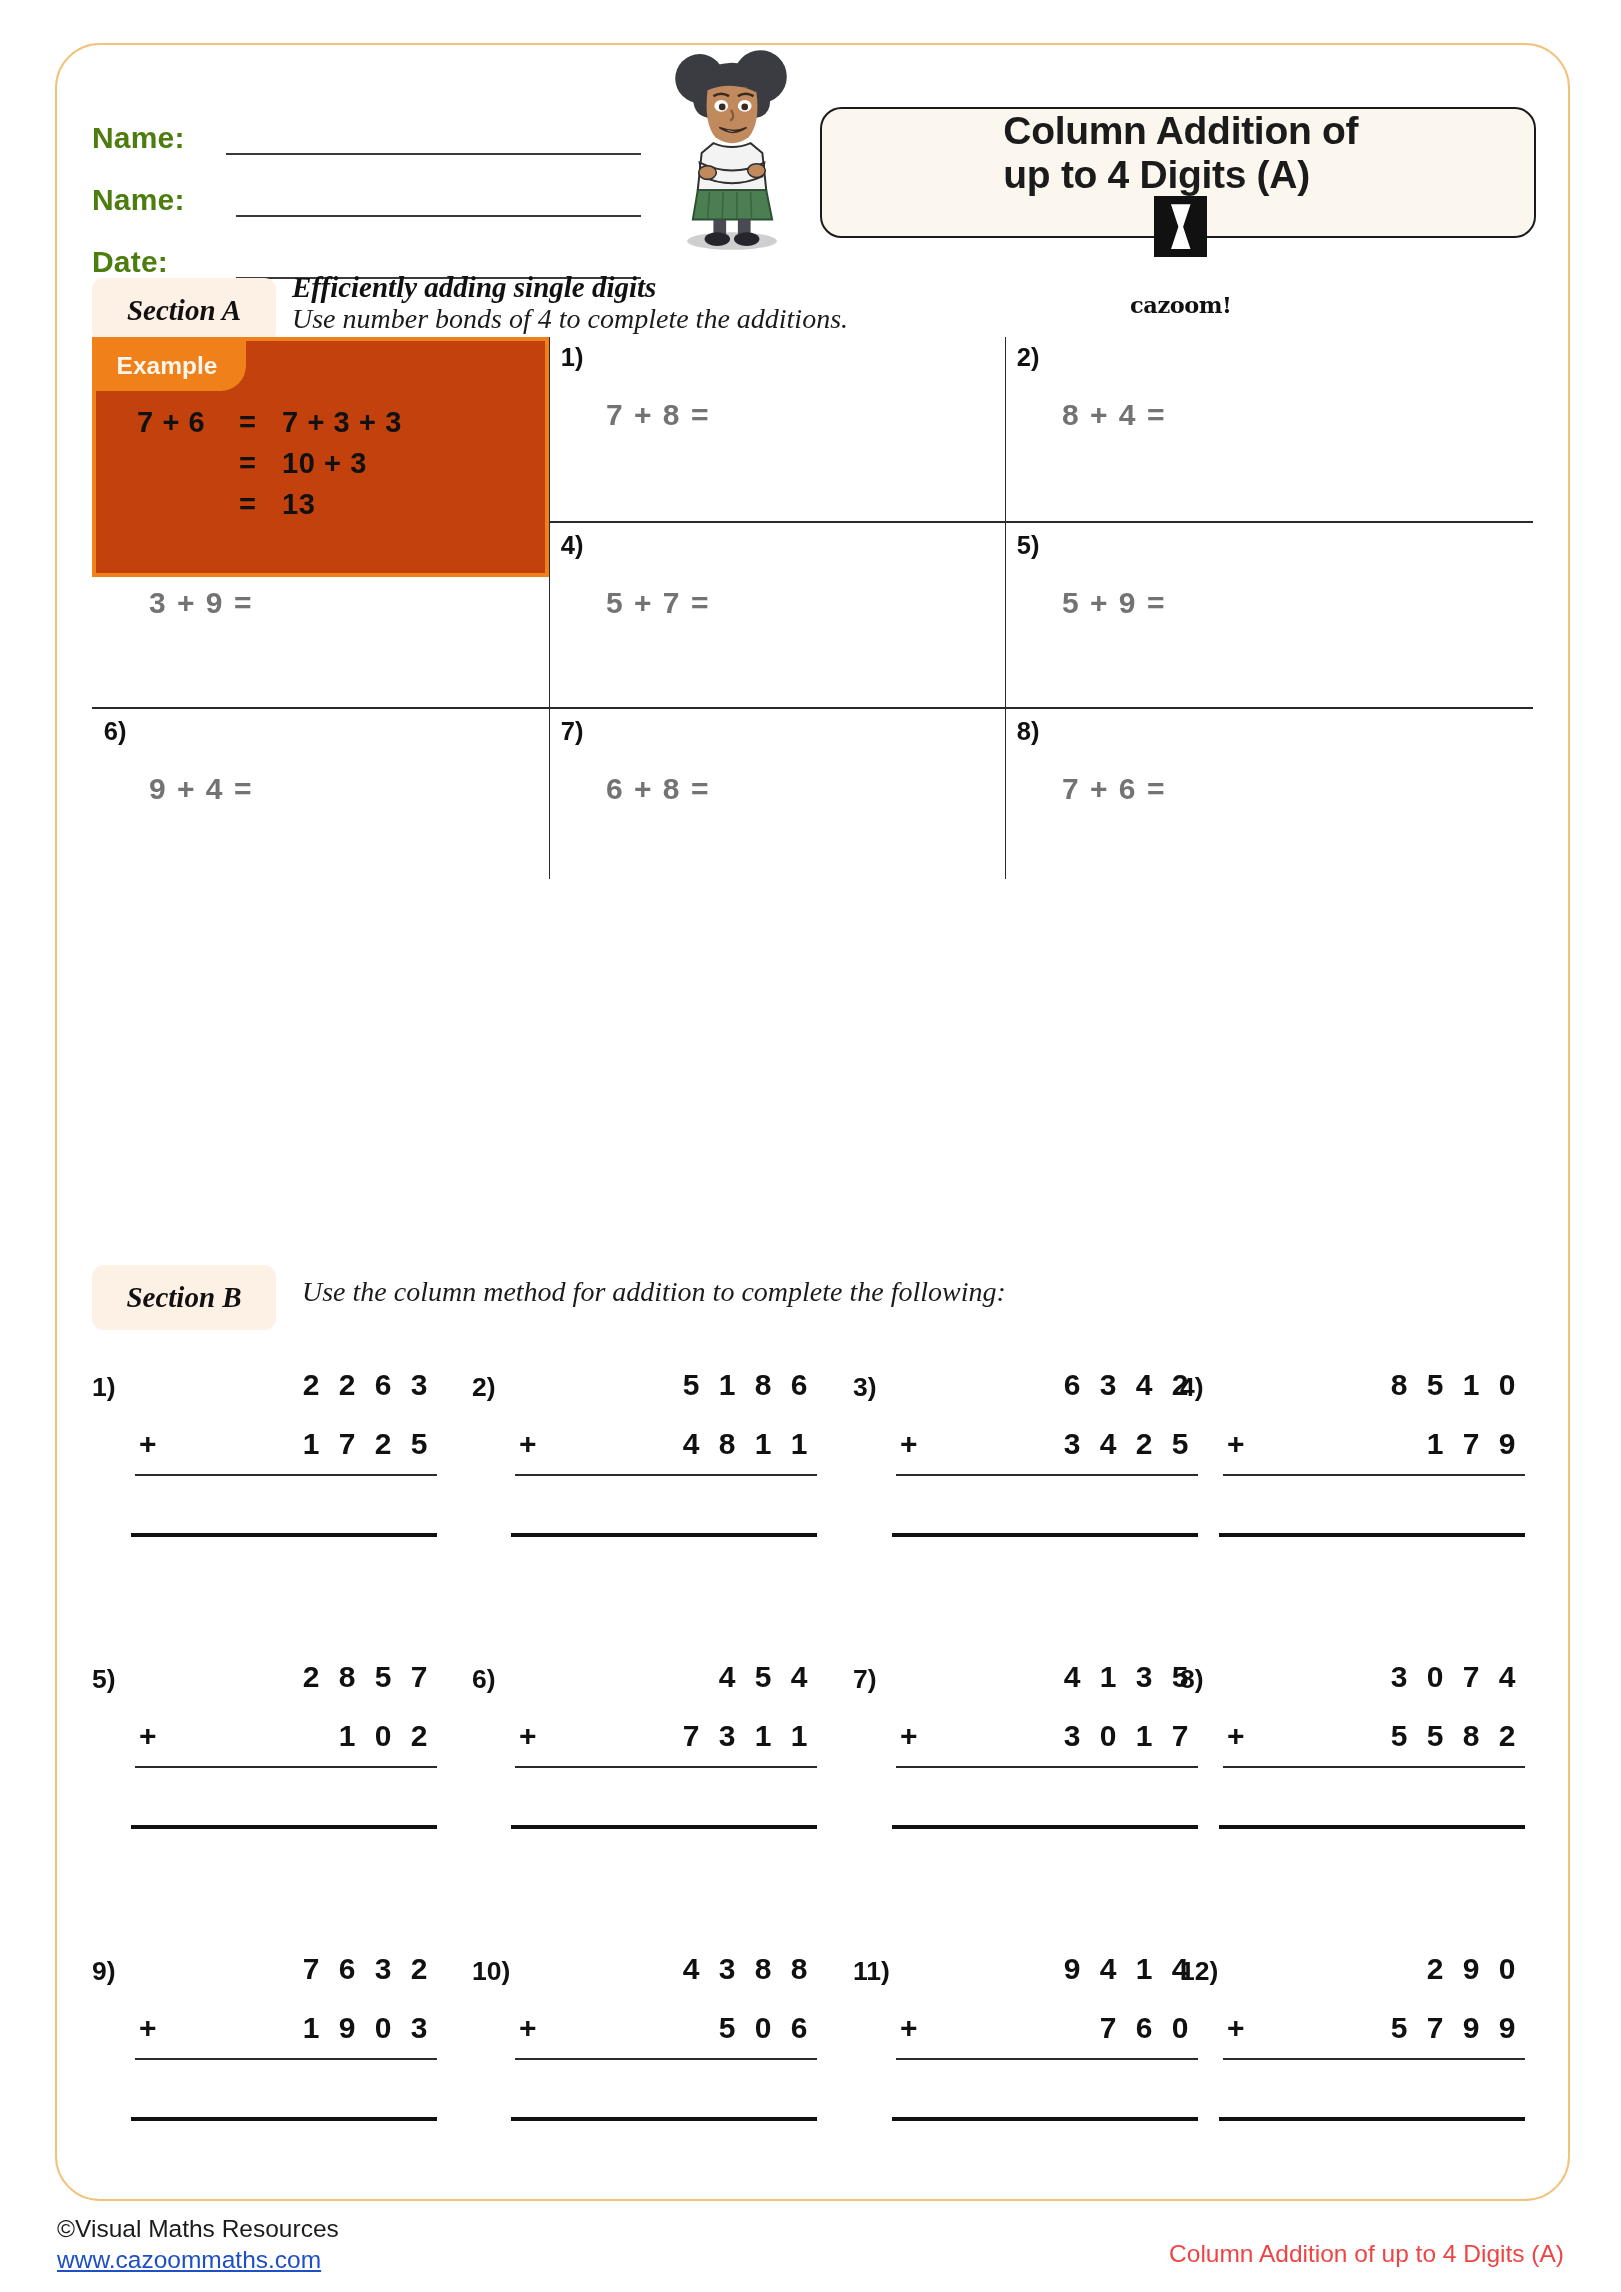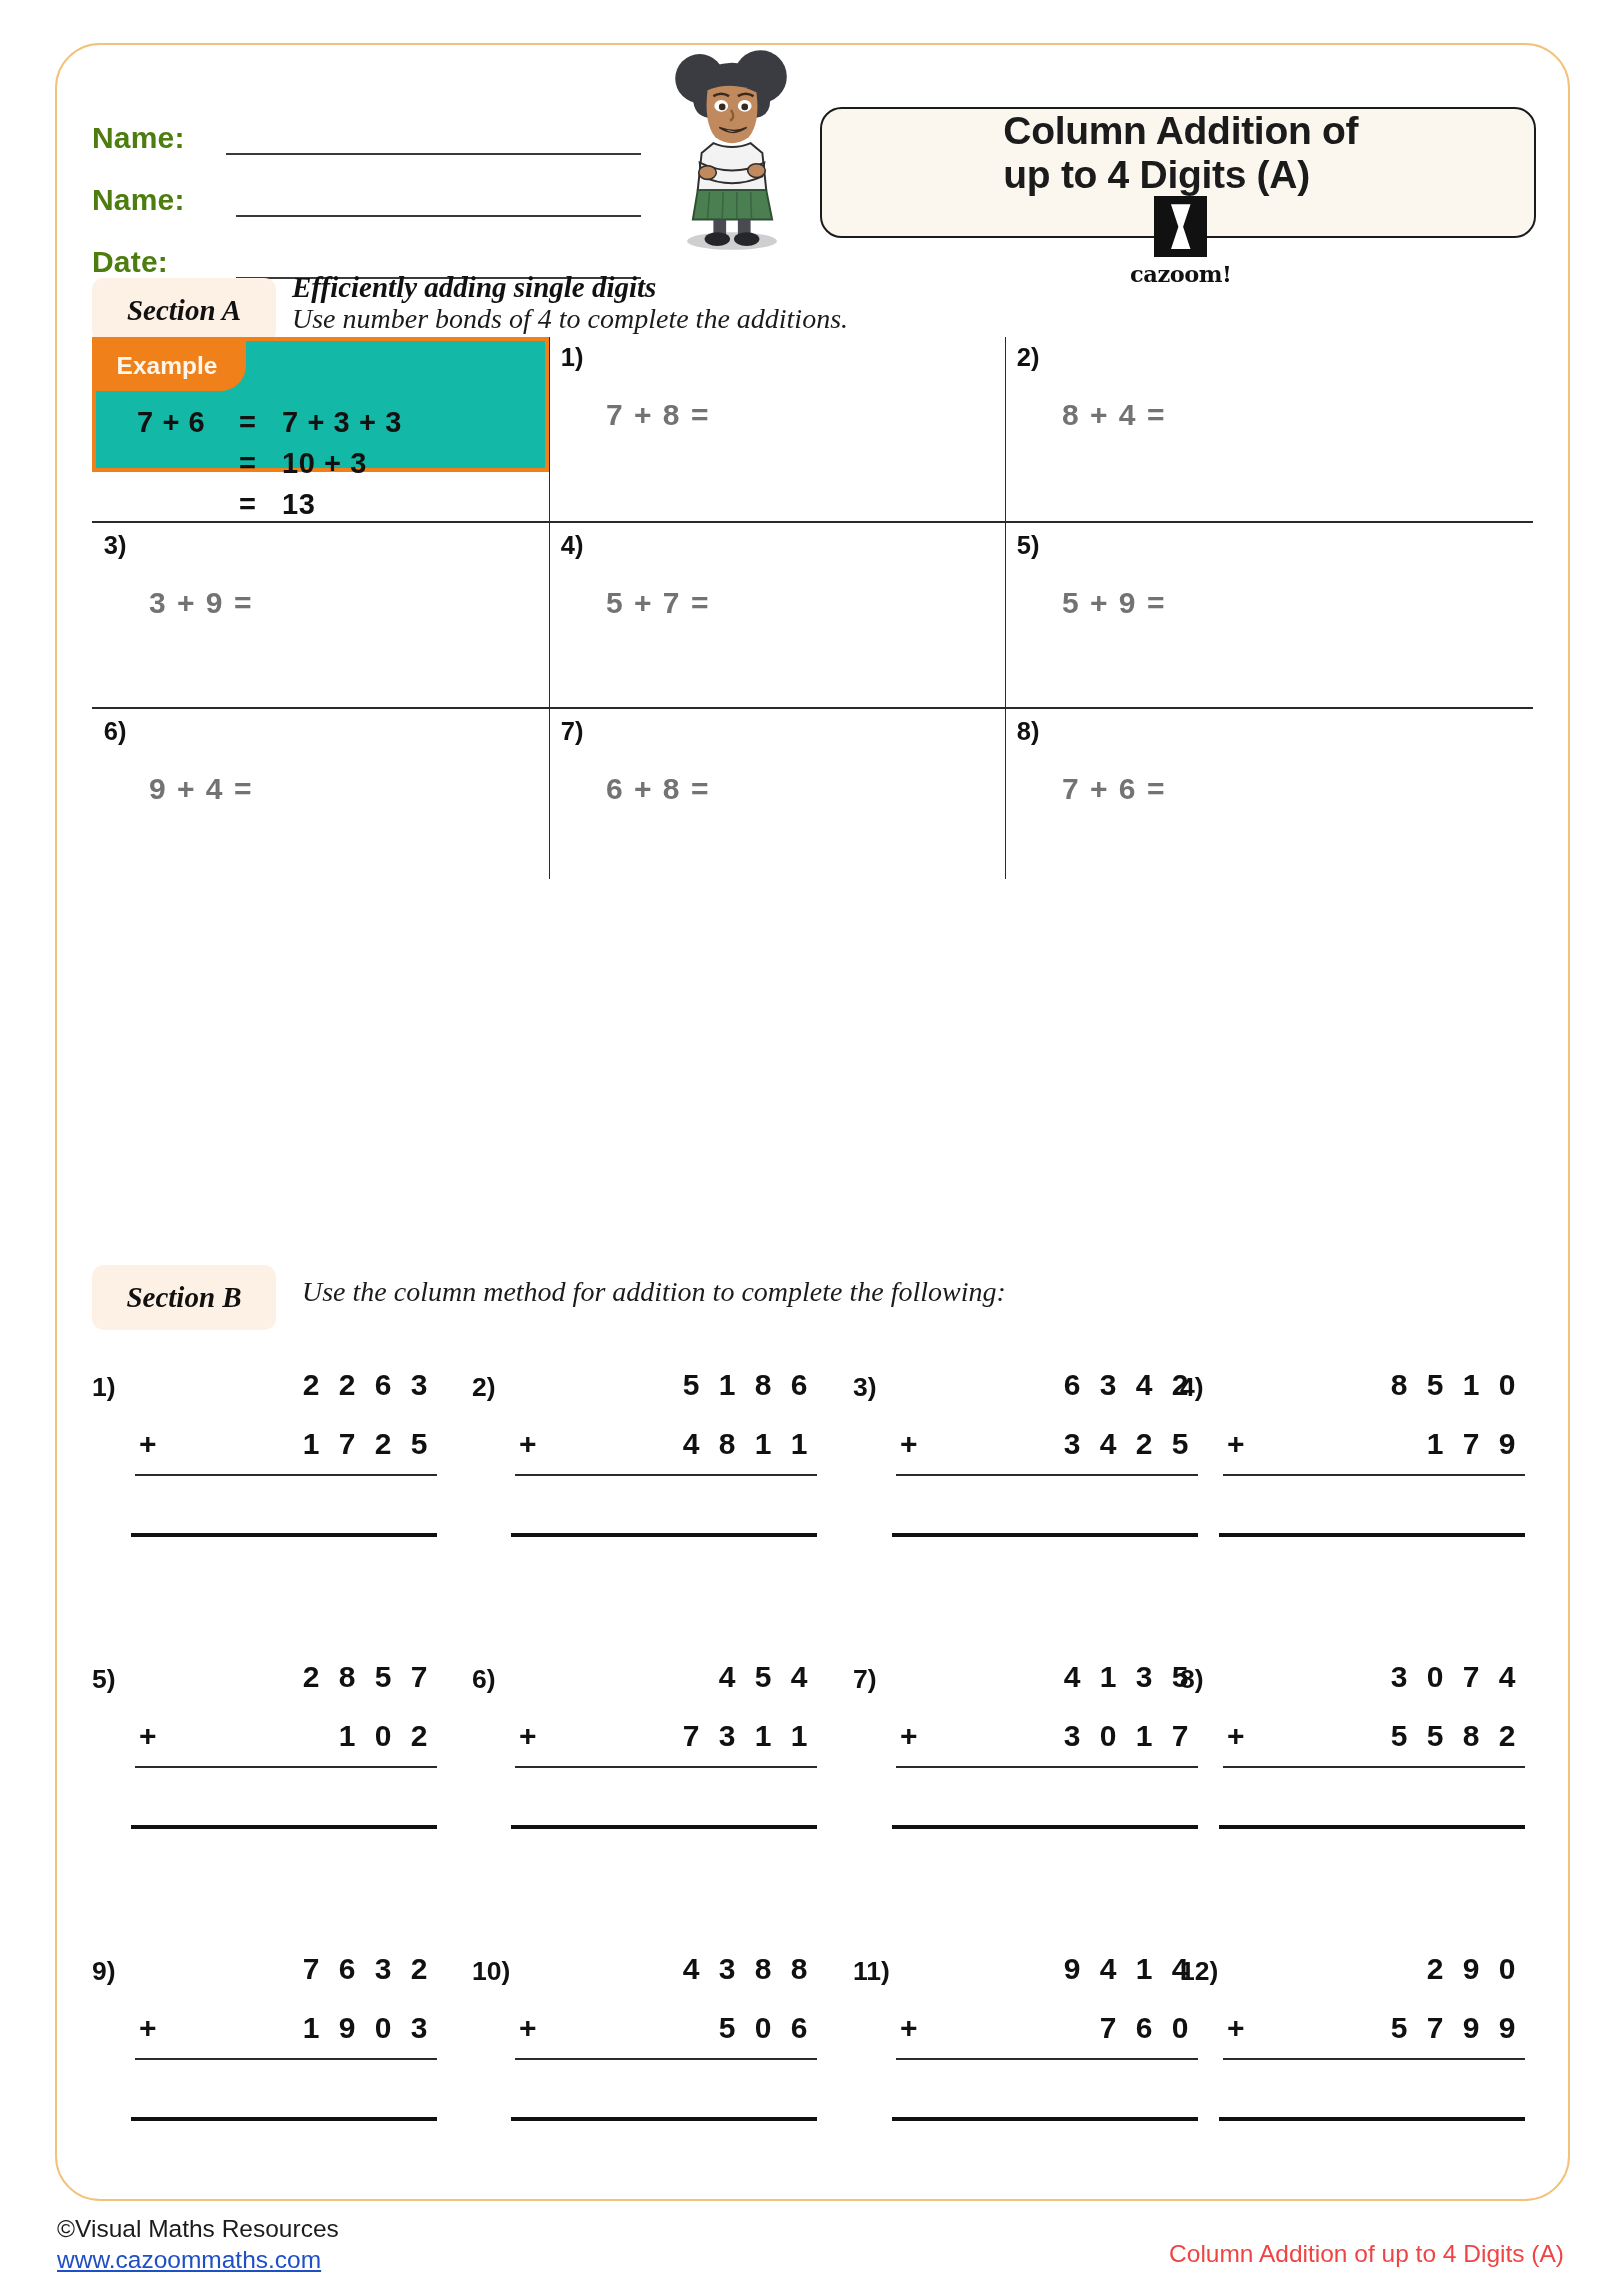--- a/index.html
+++ b/index.html
@@ -94,20 +94,21 @@
     font-weight: bold;
     line-height: 1.12;
     color: #1b1b1b;
     letter-spacing: -0.3px;
   }
   #brand-logo {
     width: 108px;
     display: flex;
     flex-direction: column;
     align-items: center;
+    gap: 31px;
   }
   .logo-mark {
     width: 53px;
     height: 61px;
     background: #111111;
     display: flex;
     align-items: center;
     justify-content: center;
   }
   .logo-glass {
@@ -202,23 +203,23 @@
     color: #737373;
     letter-spacing: 1.5px;
   }
 
   
   #example-box {
     position: absolute;
     left: 35px;
     top: 292px;
     width: 457px;
-    height: 135px;
+    height: 240px;
     border: 4.9px solid #f08019;
-    background: #14b8a6;
+    background: #c2410c;
     text-decoration: underline;
   }
   #example-tab {
     position: absolute;
     left: -1px;
     top: -1px;
     height: 51px;
     padding: 0 29px 0 21.6px;
     background: #f08019;
     border-bottom-right-radius: 25.5px;

